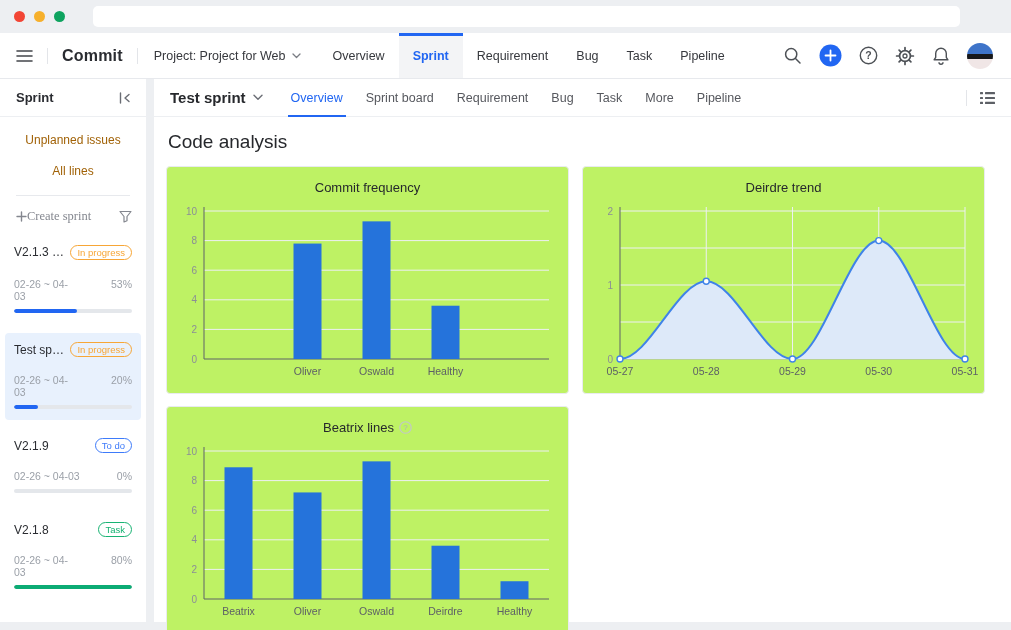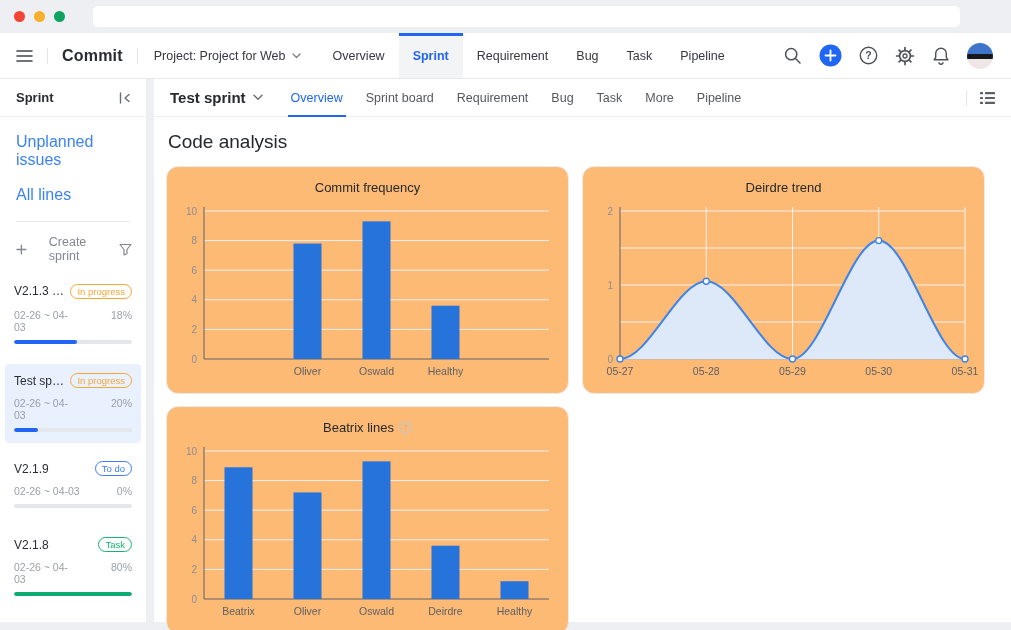--- a/index.html
+++ b/index.html
@@ -30,46 +30,46 @@
 
   
   .workspace { display:flex; gap:8px; height:543px; }
   .sidebar { width:146px; background:#fff; flex:none; }
   .main { flex:1; background:#fff; min-width:0; }
 
   
   .side-header { height:38px; border-bottom:1px solid #edeff2; display:flex; align-items:center; justify-content:space-between; padding:0 14px 0 16px; }
   .side-title { font-size:13px; font-weight:700; color:#2a2c31; }
   .side-links { padding:16px 16px 0; }
-  .side-link { font-size:16px; color:#3b82f6; margin-bottom:17px; cursor:pointer; }
+  .side-link { font-size:12px; color:#a16207; margin-bottom:17px; cursor:pointer;text-align:center; }
   .side-sep { border-top:1px solid #e7e9ed; margin:1px 16px 0; }
   .create-row { display:flex; align-items:center; padding:13px 14px 2px 16px; color:#84878f; cursor:pointer; }
-  .create-label { font-size:12.5px; margin-left:22px; }
+  .create-label { font-size:12.5px; margin-left:0;font-family:Liberation Serif, serif; }
   .funnel-wrap { margin-left:auto; cursor:pointer; display:flex; }
   .sprint-card { margin:9px 5px 0; padding:9px 9px 11px; border-radius:4px; cursor:pointer; }
   .sprint-card.selected { background:#e8f1fd; }
   .sp-row1 { display:flex; align-items:center; justify-content:space-between; gap:4px; }
   .sp-name { font-size:12px; color:#2a2c31; white-space:nowrap; overflow:hidden; text-overflow:ellipsis; }
   .badge { font-size:9.5px; border:1px solid; border-radius:9px; padding:1px 6px; white-space:nowrap; flex:none; background:#fff0;text-align:right; }
-  .sp-row2 { display:flex; justify-content:space-between; font-size:10.5px; color:#9ba0a8; margin-top:9px;gap:32px; }
+  .sp-row2 { display:flex; justify-content:space-between; font-size:10.5px; color:#9ba0a8; margin-top:17px;gap:32px; }
   .sp-track { height:4px; background:#e4e7eb; border-radius:2px; margin-top:7px; overflow:hidden; }
   .sp-fill { height:4px; border-radius:2px; }
 
   
   .main-header { height:38px; border-bottom:1px solid #edeff2; display:flex; align-items:center; padding:0 16px; }
   .ms-title { font-size:15px; font-weight:700; color:#26282c; display:flex; align-items:center; gap:7px; margin-right:18px; cursor:pointer; white-space:nowrap; }
   .tabs { display:flex; height:38px; }
   .tab { padding:0 10px; margin-right:3px; display:flex; align-items:center; font-size:12.5px; color:#56585e; position:relative; cursor:pointer; white-space:nowrap; }
   .tab.active { color:#2166f2; }
   .tab.active::after { content:''; position:absolute; bottom:0; left:7px; right:7px; height:2px; background:#2166f2; }
   .ms-right { margin-left:auto; display:flex; align-items:center; gap:13px; }
   .content { padding:14px 12px 0; }
   .section-title { font-size:19px; color:#26282c; font-weight:500; padding-left:2px; }
   .charts { display:flex; flex-wrap:wrap; gap:12px 13px; margin-top:13px; }
-  .card { width:403px; height:228px; border:1px solid #e9ebef; border-radius:12px; background:#fdba74; }
+  .card { width:403px; height:228px; border:1px solid #e9ebef; border-radius:4px; background:#bef264; }
   .card-title { margin-top:13px; font-size:13px; font-weight:500; color:#26282c; display:flex; justify-content:center; align-items:center; gap:5px; }
   svg.chart { margin:4px auto 0; }
 </style>
 </head>
 <body>
 
 <div class="screen">
 
   <div class="chrome">
     <div class="lights">
@@ -182,21 +182,21 @@
         </span>
       </div>
       <div id="sprint-list">
           <div class="sprint-card">
             <div class="sp-row1">
               <span class="sp-name">V2.1.3 迭代</span>
               <span class="badge" style="color: rgb(247, 166, 54); border-color: rgb(247, 166, 54);">In progress</span>
             </div>
             <div class="sp-row2">
               <span>02-26 ~ 04-03</span>
-              <span>18%</span>
+              <span>53%</span>
             </div>
             <div class="sp-track" style="background: rgb(228, 231, 235);">
               <div class="sp-fill" style="width: 53%; background: rgb(33, 102, 242);"></div>
             </div>
           </div>
           <div class="sprint-card selected">
             <div class="sp-row1">
               <span class="sp-name">Test sprint</span>
               <span class="badge" style="color: rgb(247, 166, 54); border-color: rgb(247, 166, 54);">In progress</span>
             </div>

